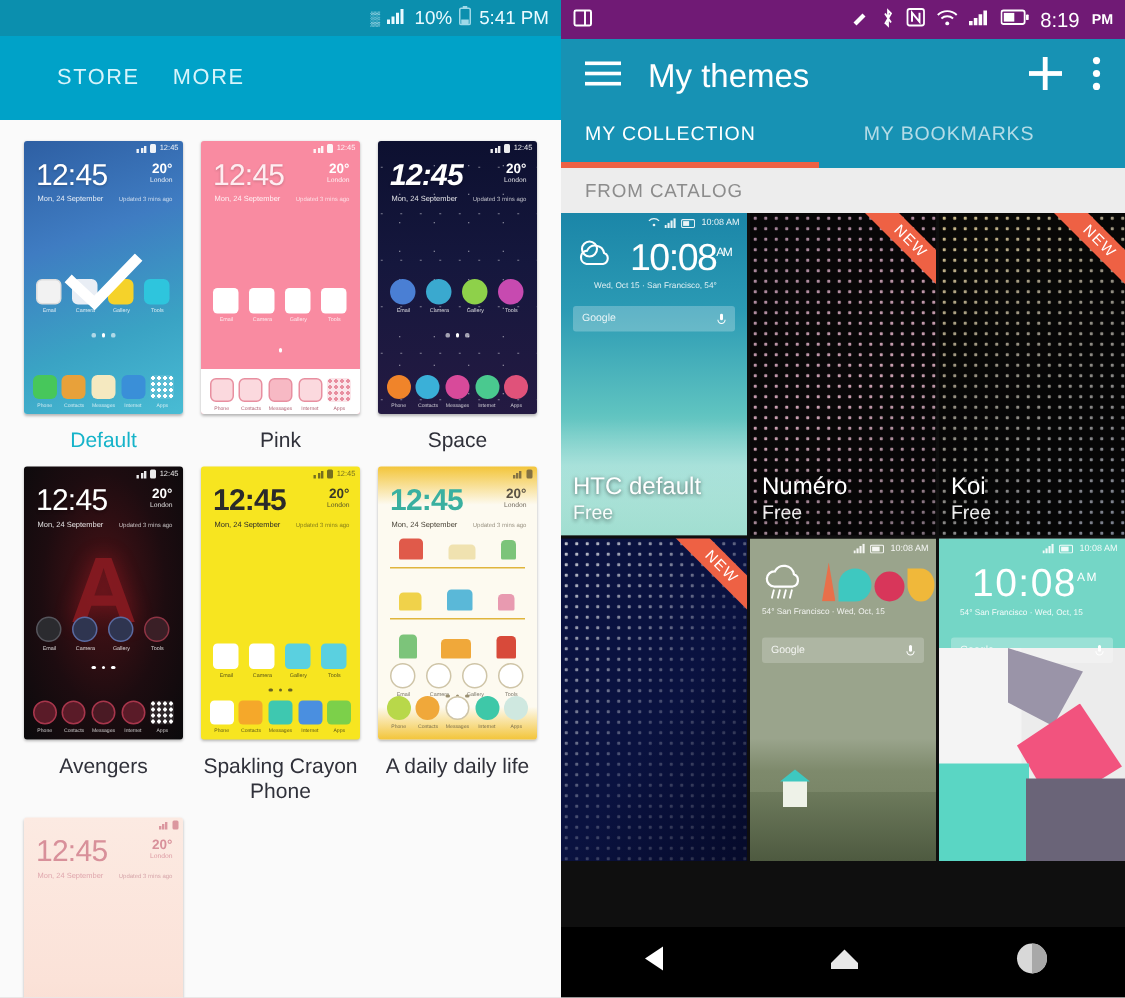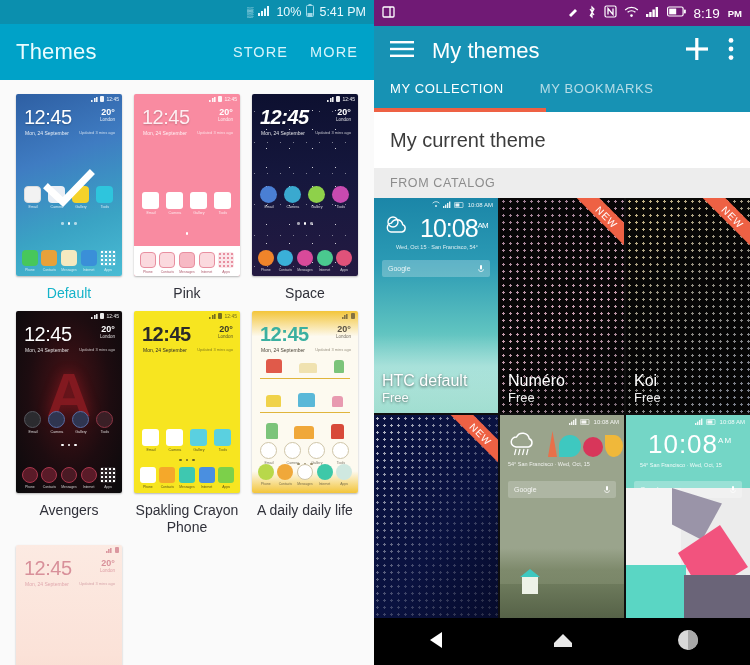--- a/index.html
+++ b/index.html
@@ -162,21 +162,21 @@
   .rp-statusbar .spacer { flex: 1; }
   .rp-time { font-size: 13.5px; font-weight: 500; }
   .rp-ampm { font-size: 9.5px; font-weight: 600; margin-left: 1px; }
   .rp-appbar {
     height: 50px; background: #1792b4; display: flex; align-items: center;
     padding: 0 16px; color: #ffffff; gap: 18px;
   }
   .rp-title { font-size: 22px; font-weight: 400; flex: 1; }
   .rp-tabs {
     height: 36px; background: #1792b4; display: flex; align-items: flex-start;
-    padding-left: 16px; position: relative;
+    padding-left: 16px; position: relative; gap: 36px;
   }
   .rp-tab {
     font-size: 13px; letter-spacing: .6px; color: rgba(255,255,255,.68);
     padding-top: 5px; margin-right: 36px; font-weight: 400;
   }
   .rp-tab.active { color: #ffffff; }
   .tab-underline {
     position: absolute; left: 0; bottom: 0; width: 172px; height: 4px;
     background: #ee6144;
   }
@@ -275,21 +275,20 @@
         <svg width="8" height="13" viewBox="0 0 8 13">
             <rect x="2.5" y="0" width="3" height="1.5" fill="#9fd9e8"></rect>
             <rect x="0.5" y="1.5" width="7" height="11" rx="1" fill="none" stroke="#9fd9e8" stroke-width="1"></rect>
             <rect x="1.5" y="9" width="5" height="3" fill="#9fd9e8"></rect>
           </svg>
       </span>
       <span>5:41 PM</span>
     </div>
 
     <div class="lp-appbar">
-      <div class="lp-title">Themes</div>
       <div class="lp-action">STORE</div>
       <div class="lp-action">MORE</div>
     </div>
 
     <div class="lp-body">
       <div class="theme-grid">
 
         <div class="theme-cell">
           <div class="thumb bg-default">
             <div class="mini">
@@ -783,23 +782,20 @@
           </svg>
       </span>
     </div>
 
     <div class="rp-tabs">
       <div class="rp-tab active">MY COLLECTION</div>
       <div class="rp-tab">MY BOOKMARKS</div>
       <div class="tab-underline"></div>
     </div>
 
-    <div class="rp-current">
-      <span>My current theme</span>
-    </div>
 
     <div class="rp-catalog-hdr">
       <span>FROM CATALOG</span>
     </div>
 
     <div class="cat-grid">
 
       <div class="cat-cell">
         <div class="art art-htc">
           <div class="cat-status">

